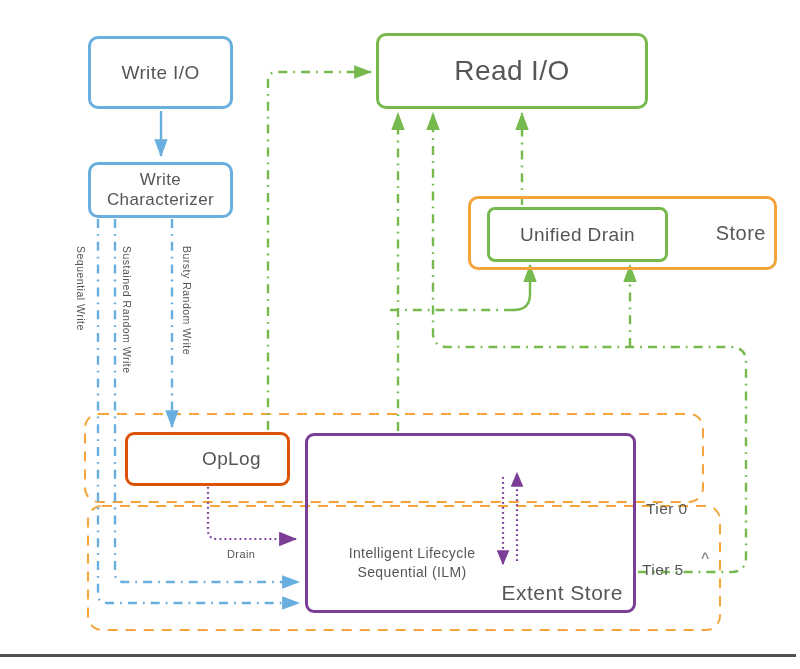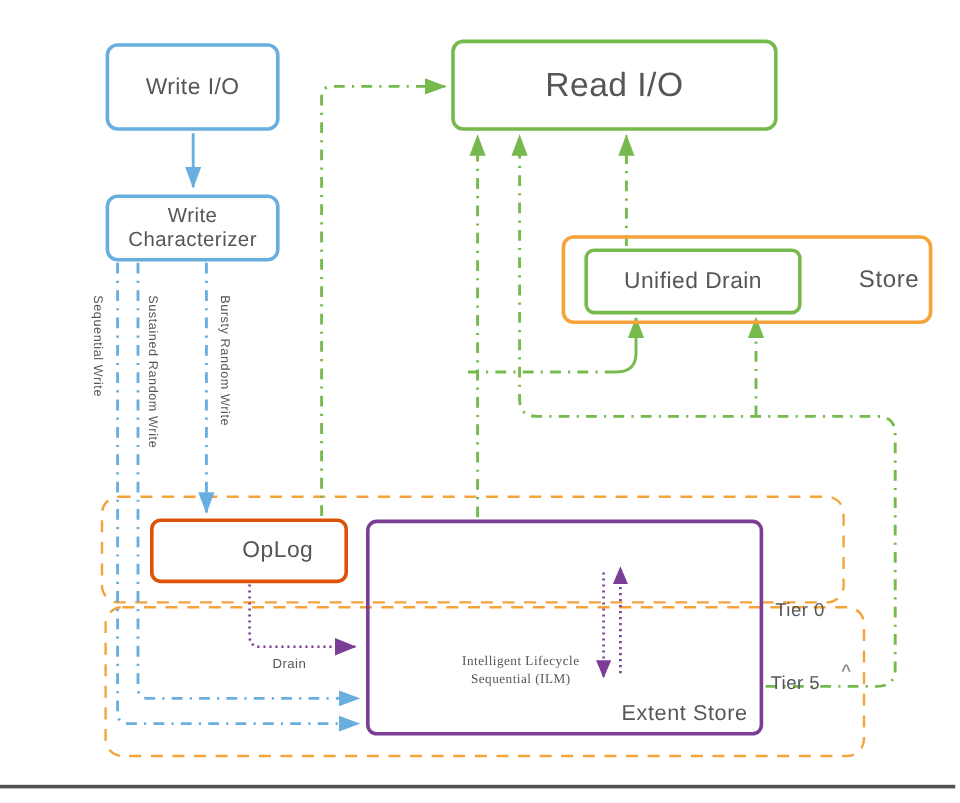--- a/index.html
+++ b/index.html
@@ -20,22 +20,22 @@
   .b-blue{border:3px solid var(--blue);}
   .b-green{border:3px solid var(--green);}
   .b-orange{border:3px solid var(--orange);}
   .b-oplog{border:3.5px solid var(--oplog);padding-left:48px;}
   .b-purple{border:3.5px solid var(--purple);border-radius:9px;}
   .lbl{position:absolute;color:var(--ink);letter-spacing:.4px;}
   .vlabel{
     position:absolute;writing-mode:vertical-rl;font-size:10.5px;
     letter-spacing:.5px;color:var(--ink);white-space:nowrap;
   }
-  .es-name{position:absolute;right:10px;bottom:5px;font-size:18px;letter-spacing:.5px;margin-top:36px;}
-  .ilm{position:absolute;left:50px;top:108px;width:152px;font-size:11px;line-height:1.35;text-align:center;font-family:Liberation Serif, serif;}
+  .es-name{position:absolute;right:10px;bottom:5px;font-size:21px;letter-spacing:.5px;margin-top:36px;}
+  .ilm{position:absolute;left:28px;top:108px;width:152px;font-size:14px;line-height:1.35;text-align:center;}
   .memory-label{position:absolute;right:8px;top:0;height:100%;display:flex;align-items:center;font-size:20px;letter-spacing:.5px;}
   .hop-mark{position:absolute;left:701px;top:550px;font-size:14px;color:var(--hop);font-weight:bold;}
   .rule{position:absolute;left:0;top:654px;width:796px;height:3px;background:var(--rule);}
 </style>
 </head>
 <body>
 
 <div class="stage">
 
   <svg class="canvas" width="800" height="669" viewBox="0 0 800 669">

